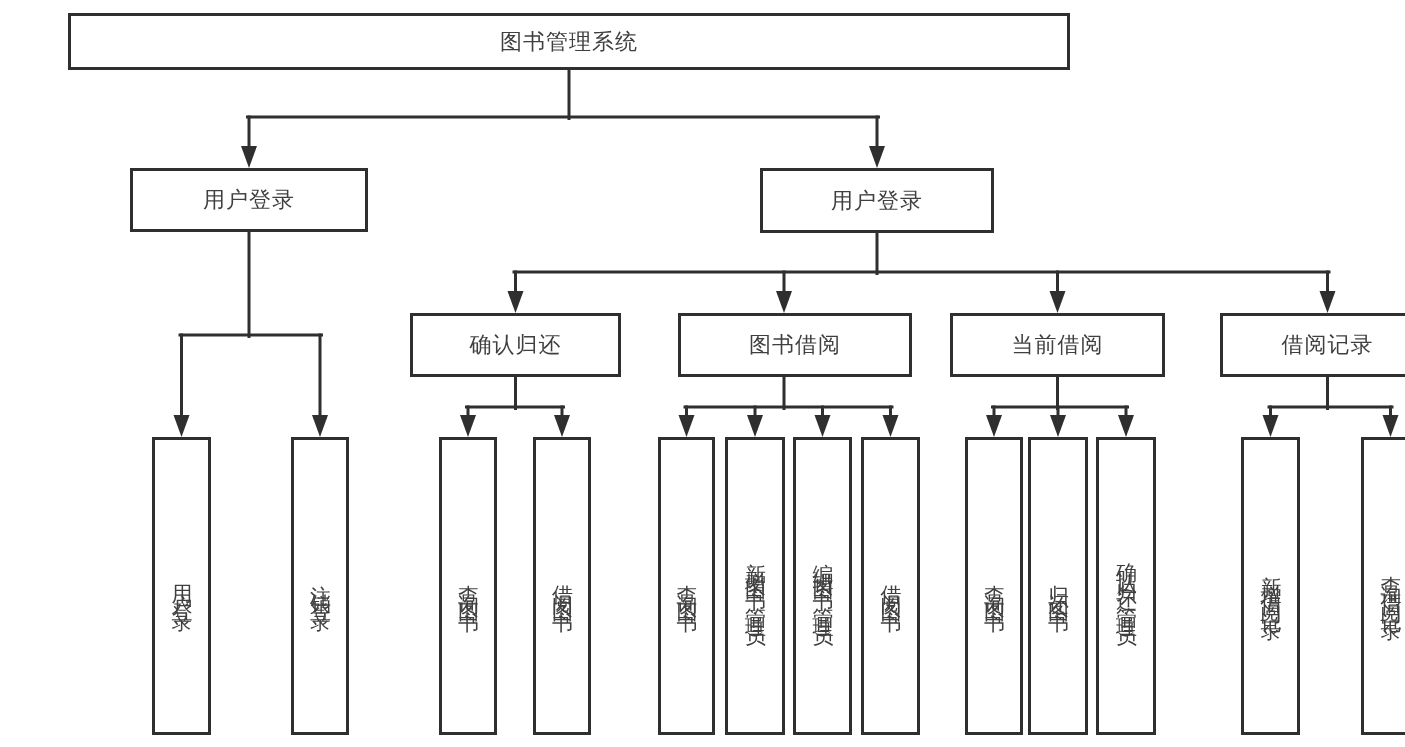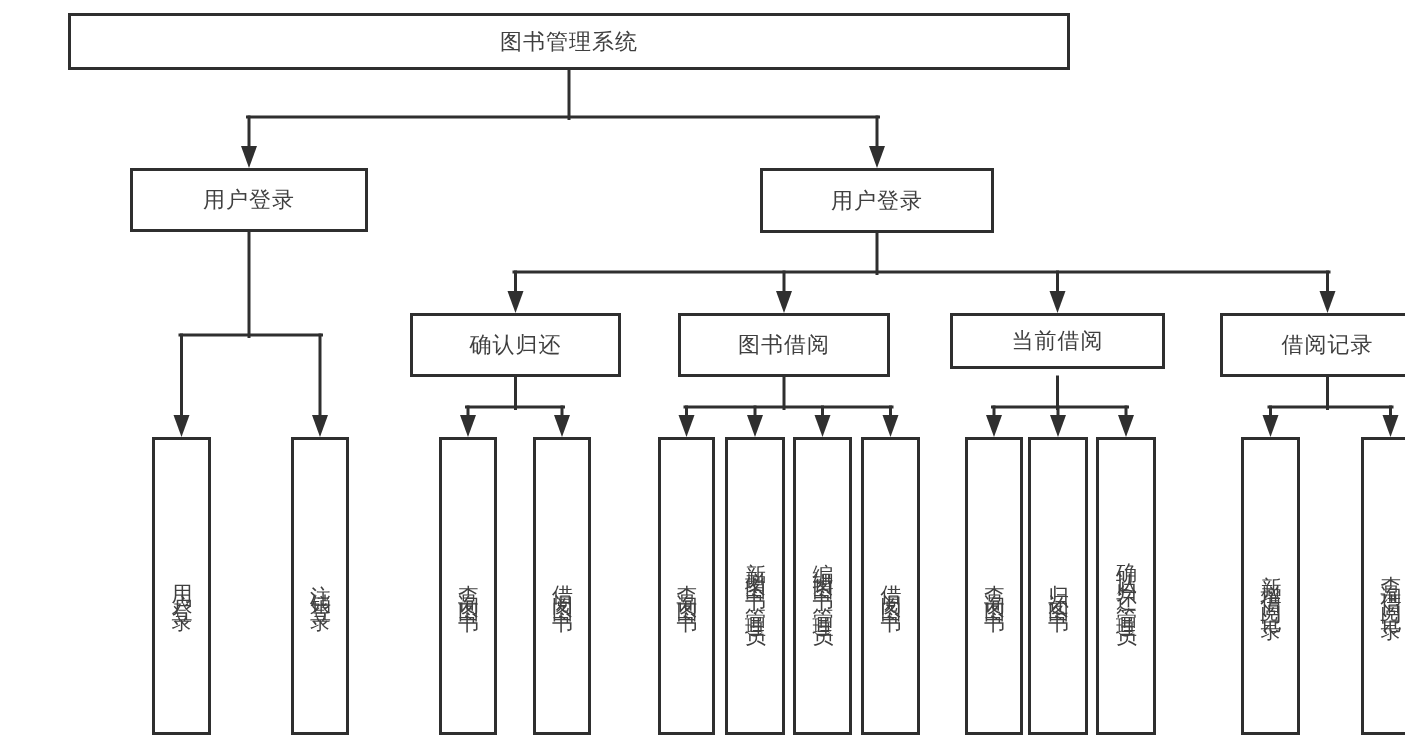--- a/index.html
+++ b/index.html
@@ -145,22 +145,22 @@
       <polygon points="1334.5,415 1350.5,415 1342.5,437"></polygon>
     </g>
   </svg>
 
   <div class="node h-node" style="left:20px; top:13px; width:1002px; height:57px;">图书管理系统</div>
 
   <div class="node h-node" style="left:82px; top:168px; width:238px; height:64px;">用户登录</div>
   <div class="node h-node" style="left:712px; top:168px; width:234px; height:65px;">用户登录</div>
 
   <div class="node h-node" style="left:362px; top:313px; width:211px; height:64px;">确认归还</div>
-  <div class="node h-node" style="left:630px; top:313px; width:212px; height:64px;">图书借阅</div>
-  <div class="node h-node" style="left:902px; top:313px; width:215px; height:56px;">当前借阅</div>
+  <div class="node h-node" style="left:630px; top:313px; width:234px; height:64px;">图书借阅</div>
+  <div class="node h-node" style="left:902px; top:313px; width:215px; height:64px;">当前借阅</div>
   <div class="node h-node" style="left:1172px; top:313px; width:215px; height:64px;">借阅记录</div>
 
   <div class="node v-node" style="left:104px; top:437px; width:59px; height:298px;">用户登录</div>
   <div class="node v-node" style="left:243px; top:437px; width:58px; height:298px;">注销登录</div>
 
   <div class="node v-node" style="left:391px; top:437px; width:58px; height:298px;">查询图书</div>
   <div class="node v-node" style="left:485px; top:437px; width:58px; height:298px;">借阅图书</div>
 
   <div class="node v-node" style="left:610px; top:437px; width:57px; height:298px;">查询图书</div>
   <div class="node v-node" style="left:677px; top:437px; width:60px; height:298px;">新增图书（管理员）</div>

